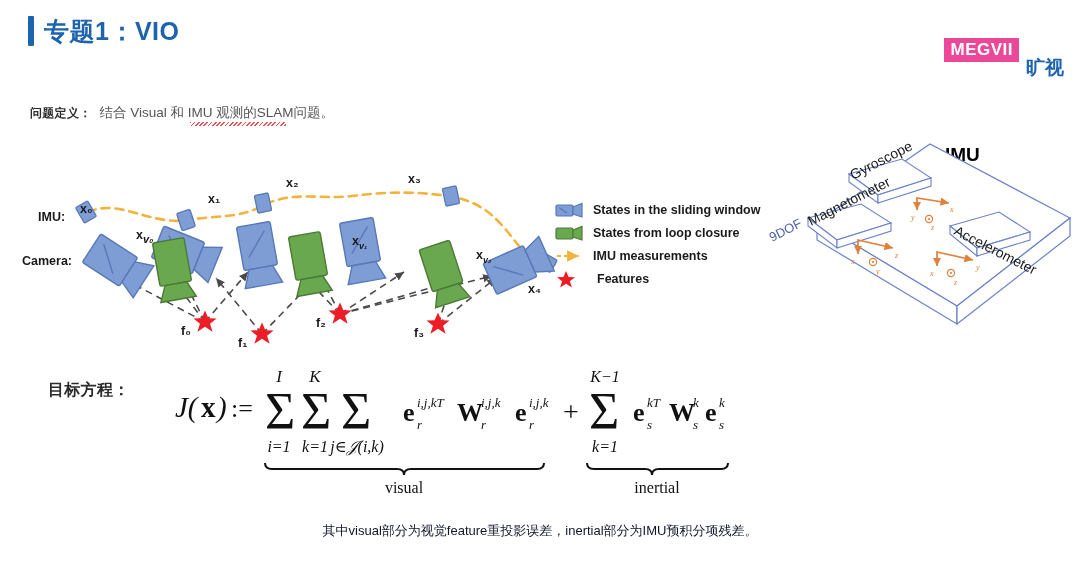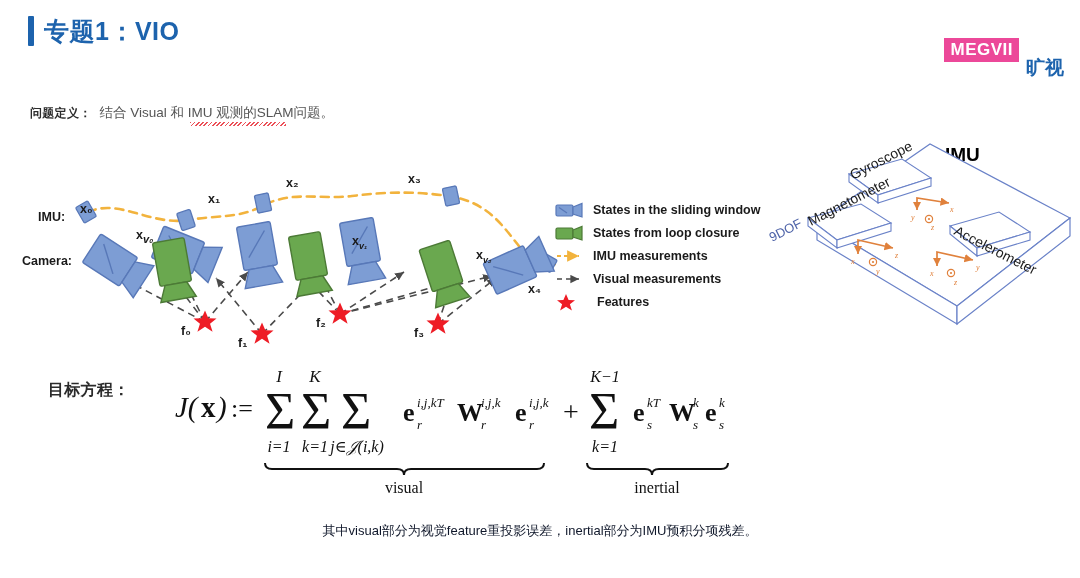--- a/index.html
+++ b/index.html
@@ -225,33 +225,20 @@
             <marker id="lo" markerWidth="7" markerHeight="7" refX="5.4" refY="2.6" orient="auto">
           <path d="M0,0 L5.4,2.6 L0,5.2 z" fill="#f2b33d"></path>
             </marker>
           </defs>
         <line x1="2" y1="8" x2="24" y2="8" stroke="#f2b33d" stroke-width="2.2" stroke-dasharray="4 3" marker-end="url(#lo)"></line>
       </svg>
     </span>
     <span class="legend-text">IMU measurements</span>
   </div>
 
-  <div class="legend-item">
-    <span class="legend-icon">
-      <svg width="30" height="16" viewBox="0 0 30 16">
-        <defs>
-            <marker id="lg" markerWidth="7" markerHeight="7" refX="5.4" refY="2.6" orient="auto">
-          <path d="M0,0 L5.4,2.6 L0,5.2 z" fill="#4a4a4a"></path>
-            </marker>
-          </defs>
-        <line x1="2" y1="8" x2="24" y2="8" stroke="#4a4a4a" stroke-width="1.6" stroke-dasharray="5 4" marker-end="url(#lg)"></line>
-      </svg>
-    </span>
-    <span class="legend-text">Visual measurements</span>
-  </div>
 
   <div class="legend-item">
     <span class="legend-icon">
       <svg width="30" height="18" viewBox="0 0 30 18">
         <path transform="translate(11,9)" fill="#ee1c25" d="M0,-9 L2.6,-2.9 L9,-2.8 L3.9,1.3 L5.9,7.5 L0,3.8 L-5.9,7.5 L-3.9,1.3 L-9,-2.8 L-2.6,-2.9 z"></path>
       </svg>
     </span>
     <span class="legend-text" style="margin-left:12px;">Features</span>
   </div>
 </div>

